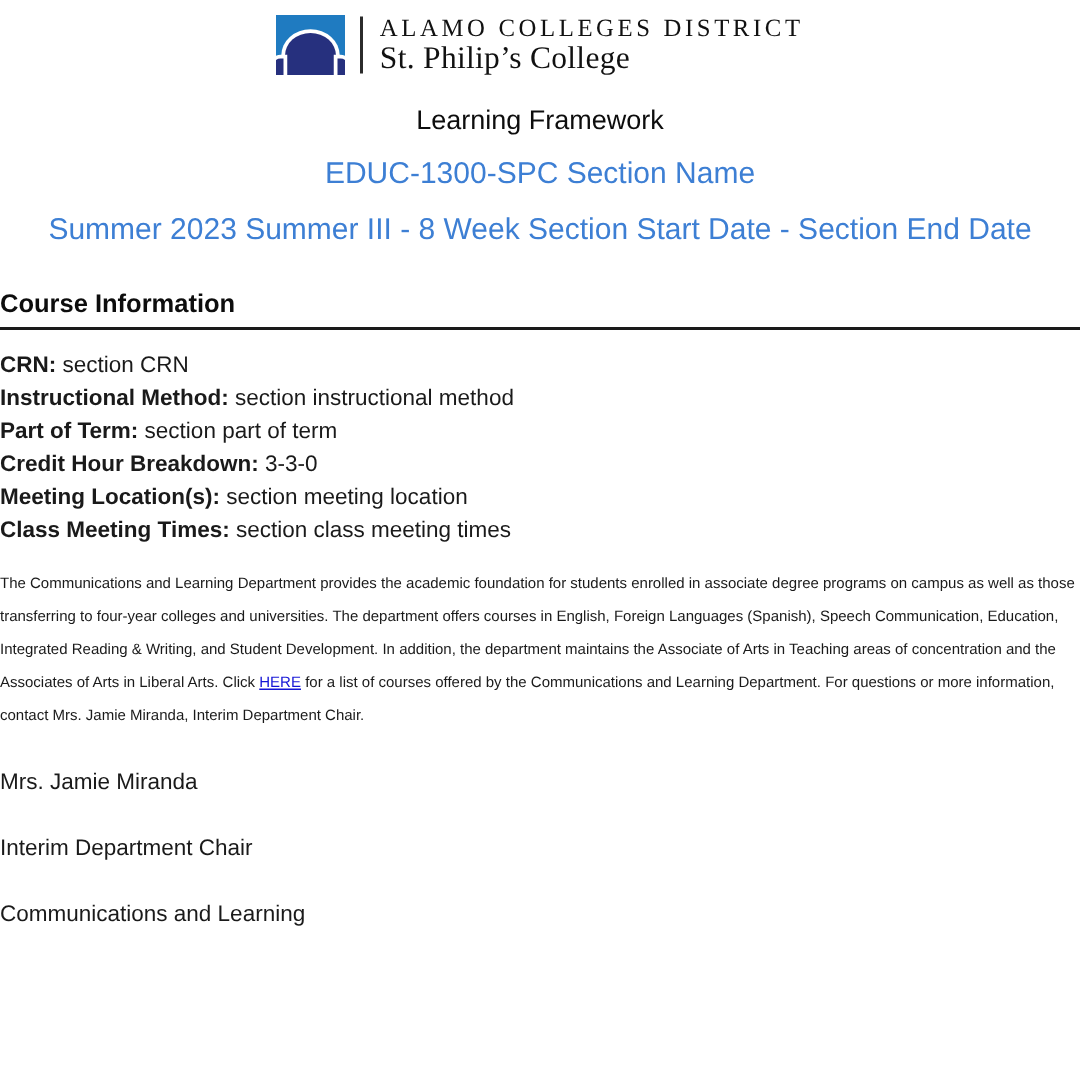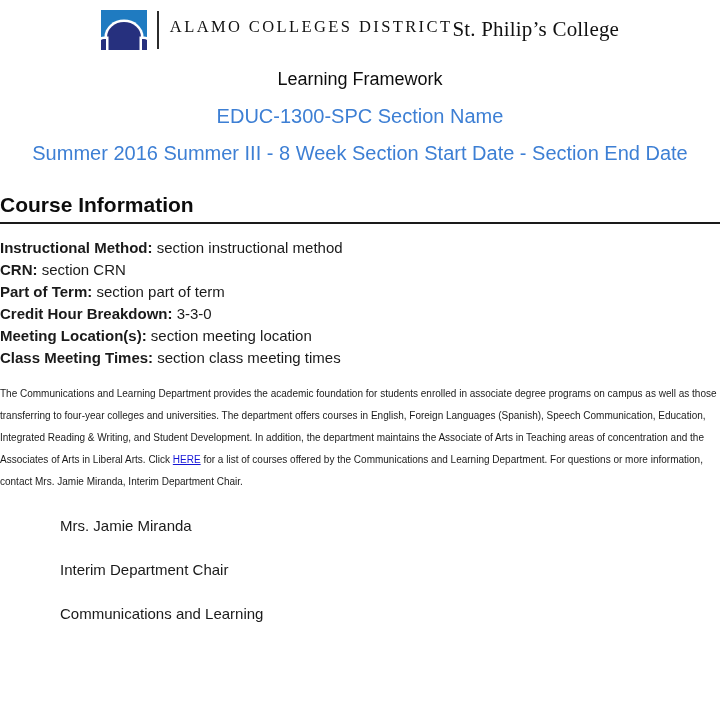--- a/index.html
+++ b/index.html
@@ -68,21 +68,21 @@
 
   .logo-divider {
     width: 2px;
     height: 38px;
     background: #2b2b2b;
     margin: 0 11px 0 10px;
     flex: 0 0 auto;
   }
   .logo-words {
     display: flex;
-    flex-direction: row;
+    flex-direction: column;
     justify-content: center;
     font-family: "Liberation Serif", serif;
     color: #111111;
   }
   .logo-line-1 {
     font-size: 16.5px;
     letter-spacing: 2.4px;
     line-height: 1.05;
     white-space: nowrap;
   }
@@ -110,21 +110,21 @@
     font-weight: normal;
     color: #3d7fd4;
     line-height: 1.25;
     margin: 13px 0 0 0;
     padding: 0 6px;
   }
   .subtitle-2 { margin-top: 12px; }
 
   
   .section-heading {
-    font-size: 21px;
+    font-size: 17px;
     font-weight: bold;
     color: #0d0d0d;
     margin: 26px 0 0 0;
     padding: 0 0 4px 0;
     border-bottom: 2px solid #1a1a1a;
     line-height: 1.25;
   }
   .section-heading.dept { margin-top: 28px; }
 
   
@@ -152,22 +152,21 @@
   }
   .inline-link {
     color: #1414d6;
     text-decoration: underline;
     cursor: pointer;
   }
   .contact-line {
     font-size: 15px;
     line-height: 22px;
     color: #1a1a1a;
-    margin: 22px 0 0 16px;
-    padding-left: 44px;
+    margin: 22px 0 0 0;
   }
 </style>
 </head>
 <body>
 
 <div class="page">
 
   <div class="logo-header">
     <div class="logo-lockup">
       <div class="logo-mark">
@@ -178,34 +177,34 @@
         <div class="logo-line-1">ALAMO COLLEGES DISTRICT</div>
         <div class="logo-line-2">St. Philip’s College</div>
       </div>
     </div>
   </div>
 
   <h1 class="doc-title">Learning Framework</h1>
 
   <div class="subtitle">EDUC-1300-SPC Section Name</div>
 
-  <div class="subtitle subtitle-2">Summer 2016 Summer III - 8 Week Section Start Date - Section End Date</div>
+  <div class="subtitle subtitle-2">Summer 2023 Summer III - 8 Week Section Start Date - Section End Date</div>
 
   <h2 class="section-heading">Course Information</h2>
 
   <ul class="info-list">
+    <li class="info-row">
+      <span class="info-label">CRN:</span>
+      <span class="info-value">section CRN</span>
+    </li>
     <li class="info-row">
       <span class="info-label">Instructional Method:</span>
       <span class="info-value">section instructional method</span>
     </li>
     <li class="info-row">
-      <span class="info-label">CRN:</span>
-      <span class="info-value">section CRN</span>
-    </li>
-    <li class="info-row">
       <span class="info-label">Part of Term:</span>
       <span class="info-value">section part of term</span>
     </li>
     <li class="info-row">
       <span class="info-label">Credit Hour Breakdown:</span>
       <span class="info-value">3-3-0</span>
     </li>
     <li class="info-row">
       <span class="info-label">Meeting Location(s):</span>
       <span class="info-value">section meeting location</span>

